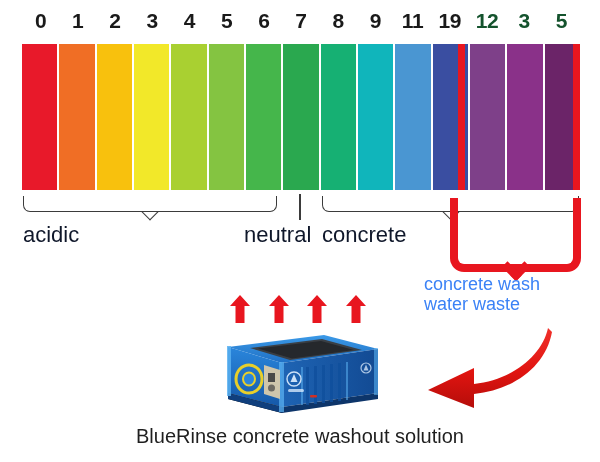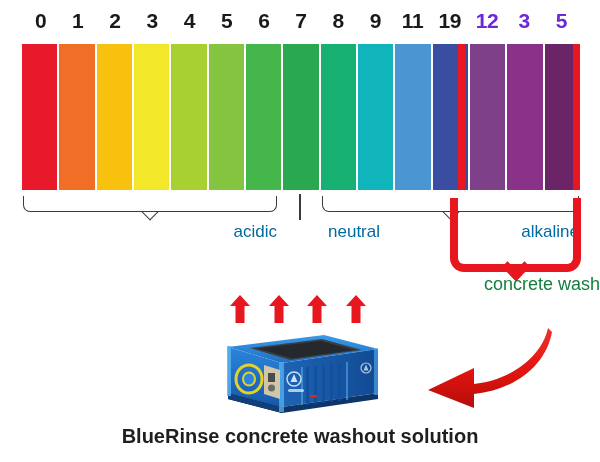--- a/index.html
+++ b/index.html
@@ -34,21 +34,21 @@
   }
   .ph-num {
     flex: 1 1 0;
     text-align: center;
     font-size: 21px;
     font-weight: bold;
     line-height: 30px;
     color: #1a1a1a;
     letter-spacing: -0.3px;
   }
-  .ph-num.highlight { color: #6d28d9; }
+  .ph-num.highlight { color: #14532d; }
 
   
   .ph-bar {
     position: absolute;
     left: 22px;
     top: 44px;
     width: 558px;
     height: 146px;
     display: flex;
     gap: 2px;
@@ -100,23 +100,23 @@
     left: 299px;
     top: 194px;
     width: 2px;
     height: 26px;
     background: #3b3b3b;
   }
 
   .range-label {
     position: absolute;
     top: 222px;
-    font-size: 17px;
-    color: #0369a1;
-    text-align: right;
+    font-size: 22px;
+    color: #0f172a;
+    text-align: left;
     white-space: nowrap;
   }
   .range-label.acidic   { left: 23px;  width: 254px; }
   .range-label.neutral  { left: 244px; width: 136px; }
   .range-label.alkaline { left: 322px; width: 257px; }
 
   
   .callout-bracket {
     position: absolute;
     left: 450px;
@@ -148,24 +148,24 @@
     width: 121px;
     height: 12px;
     background: #ffffff;
     z-index: 3;
   }
   .callout-text {
     position: absolute;
     left: 424px;
     top: 274px;
     width: 176px;
-    text-align: right;
+    text-align: left;
     font-size: 18px;
     line-height: 20px;
-    color: #15803d;
+    color: #3b82f6;
     z-index: 5;
   }
 
   
   .up-arrows {
     position: absolute;
     left: 228px;
     top: 294px;
     width: 140px;
     height: 30px;
@@ -197,21 +197,20 @@
   
   .caption {
     position: absolute;
     left: 0;
     top: 425px;
     width: 600px;
     text-align: center;
     font-size: 20px;
     color: #1f1f1f;
     white-space: nowrap;
-    font-weight: bold;
   }
 </style>
 </head>
 <body>
 
 <div id="stage">
 
   <div class="ph-numbers">
     <div class="ph-num">0</div>
     <div class="ph-num">1</div>
@@ -254,28 +253,29 @@
   <div class="bracket acidic">
     <div class="notch"></div>
   </div>
   <div class="neutral-tick"></div>
   <div class="bracket alkaline">
     <div class="notch"></div>
   </div>
 
   <div class="range-label acidic">acidic</div>
   <div class="range-label neutral">neutral</div>
-  <div class="range-label alkaline">alkaline</div>
+  <div class="range-label alkaline">concrete</div>
 
   <div class="callout-mask"></div>
   <div class="callout-bracket">
     <div class="cnotch"></div>
   </div>
   <div class="callout-text">
     <div>concrete wash</div>
+    <div>water waste</div>
   </div>
 
   <div class="up-arrows">
     <span>
       <svg width="24" height="30" viewBox="0 0 24 30">
         <path d="M12 1 L22 12 L16.5 12 L16.5 29 L7.5 29 L7.5 12 L2 12 Z" fill="#e8161f"></path>
       </svg>
     </span>
     <span>
       <svg width="24" height="30" viewBox="0 0 24 30">

